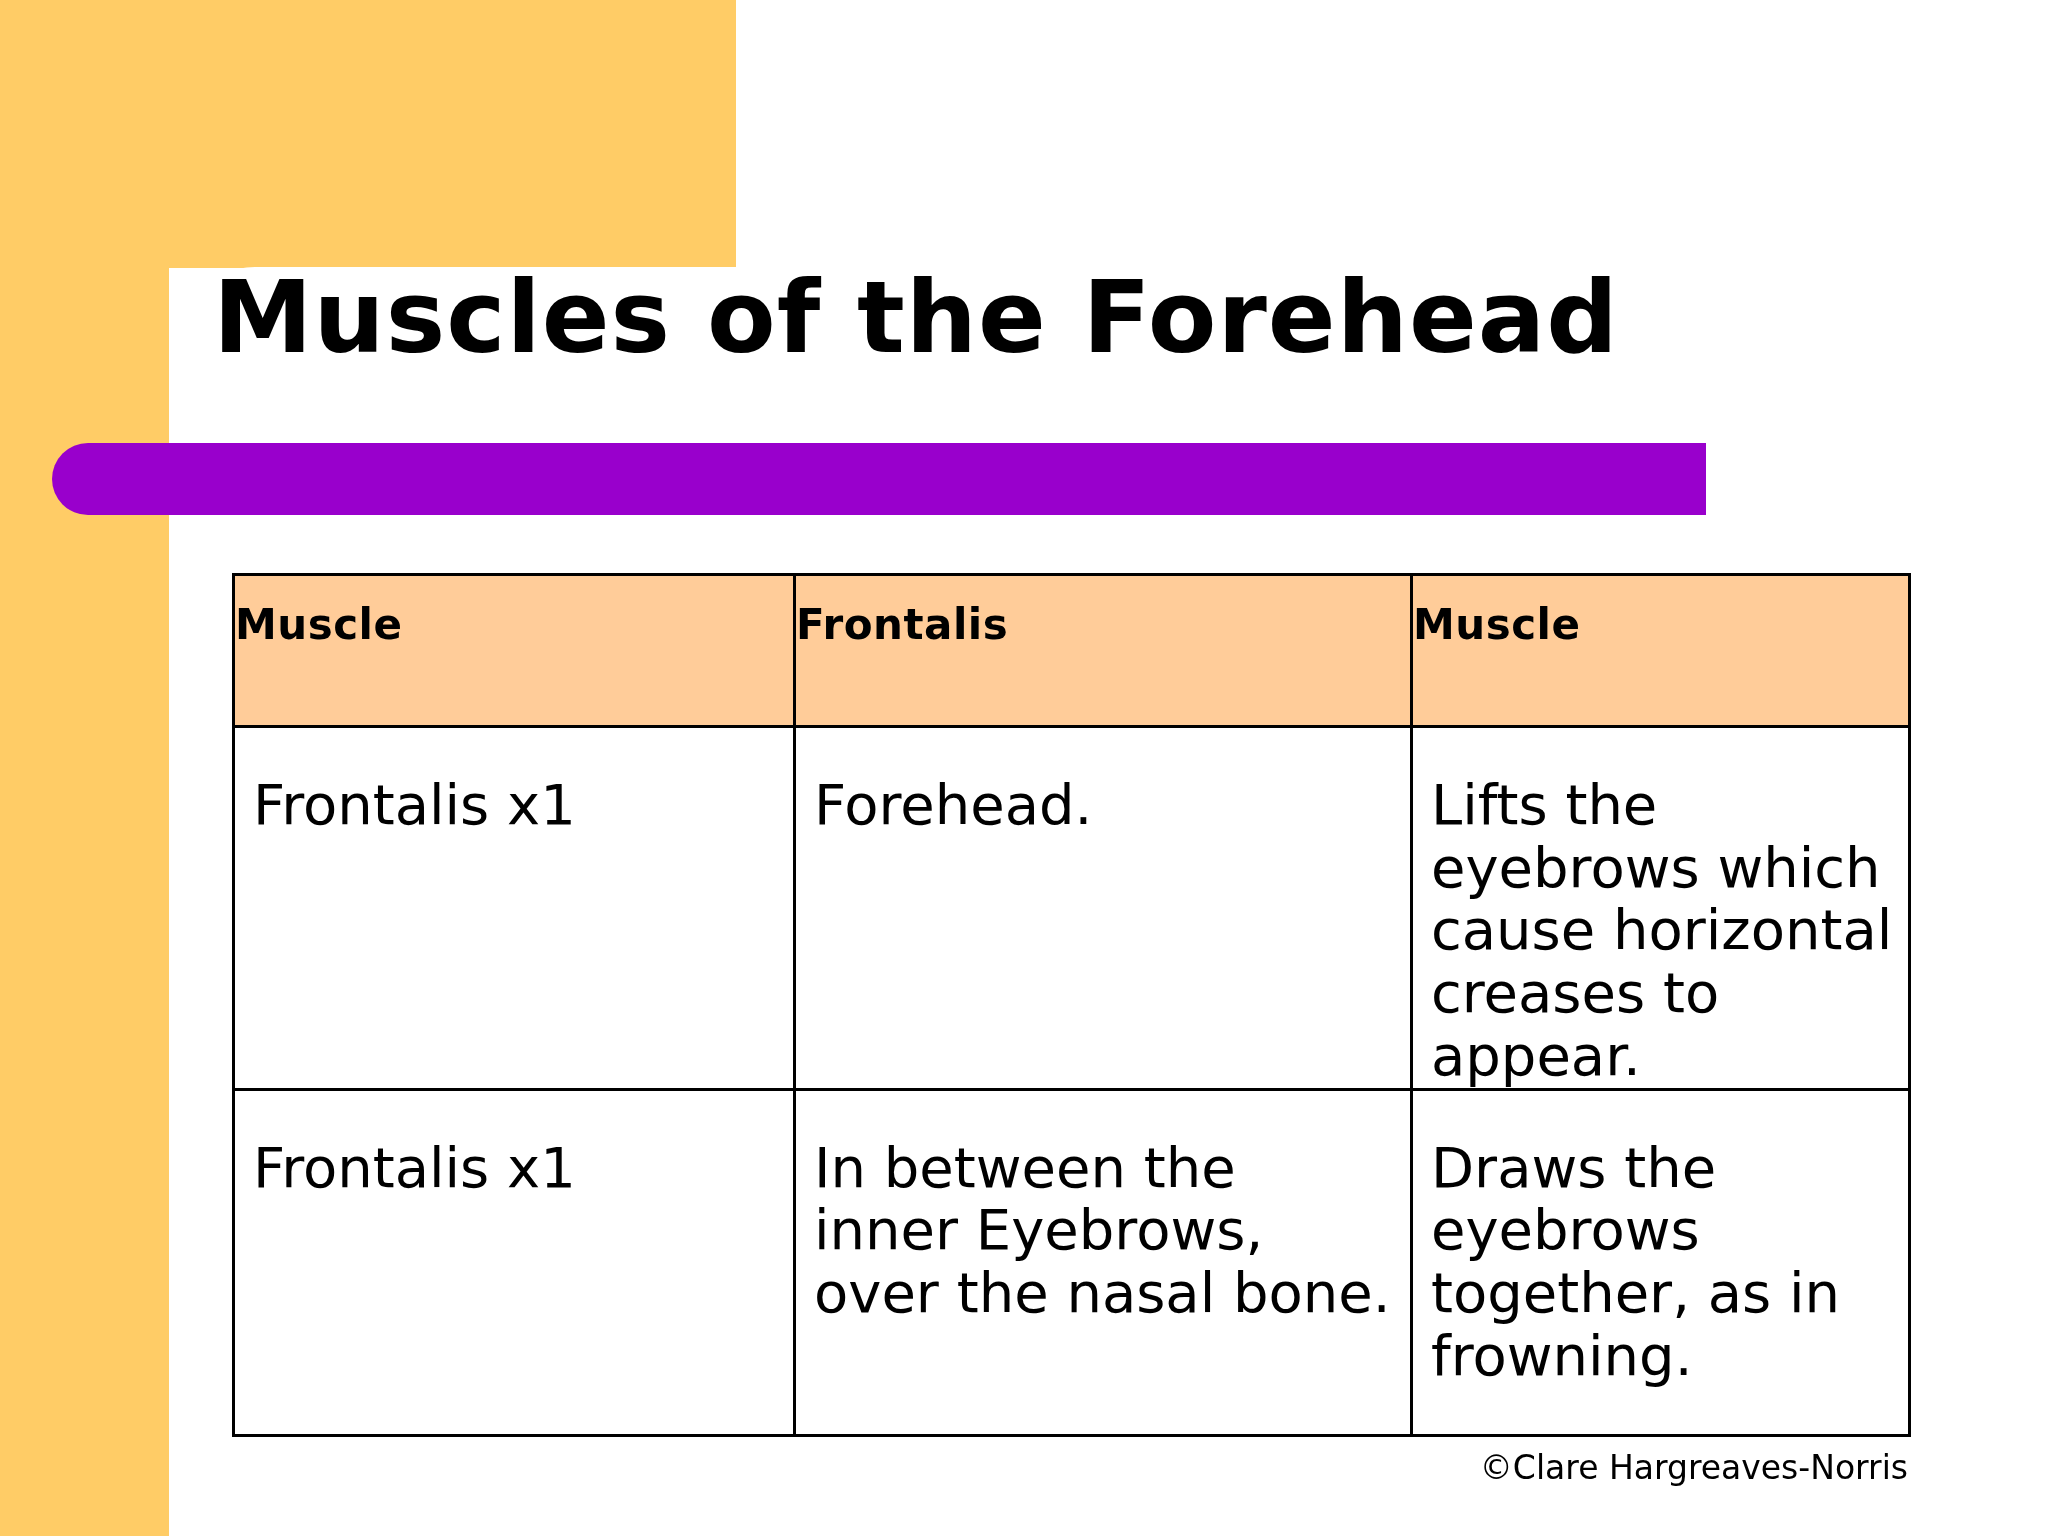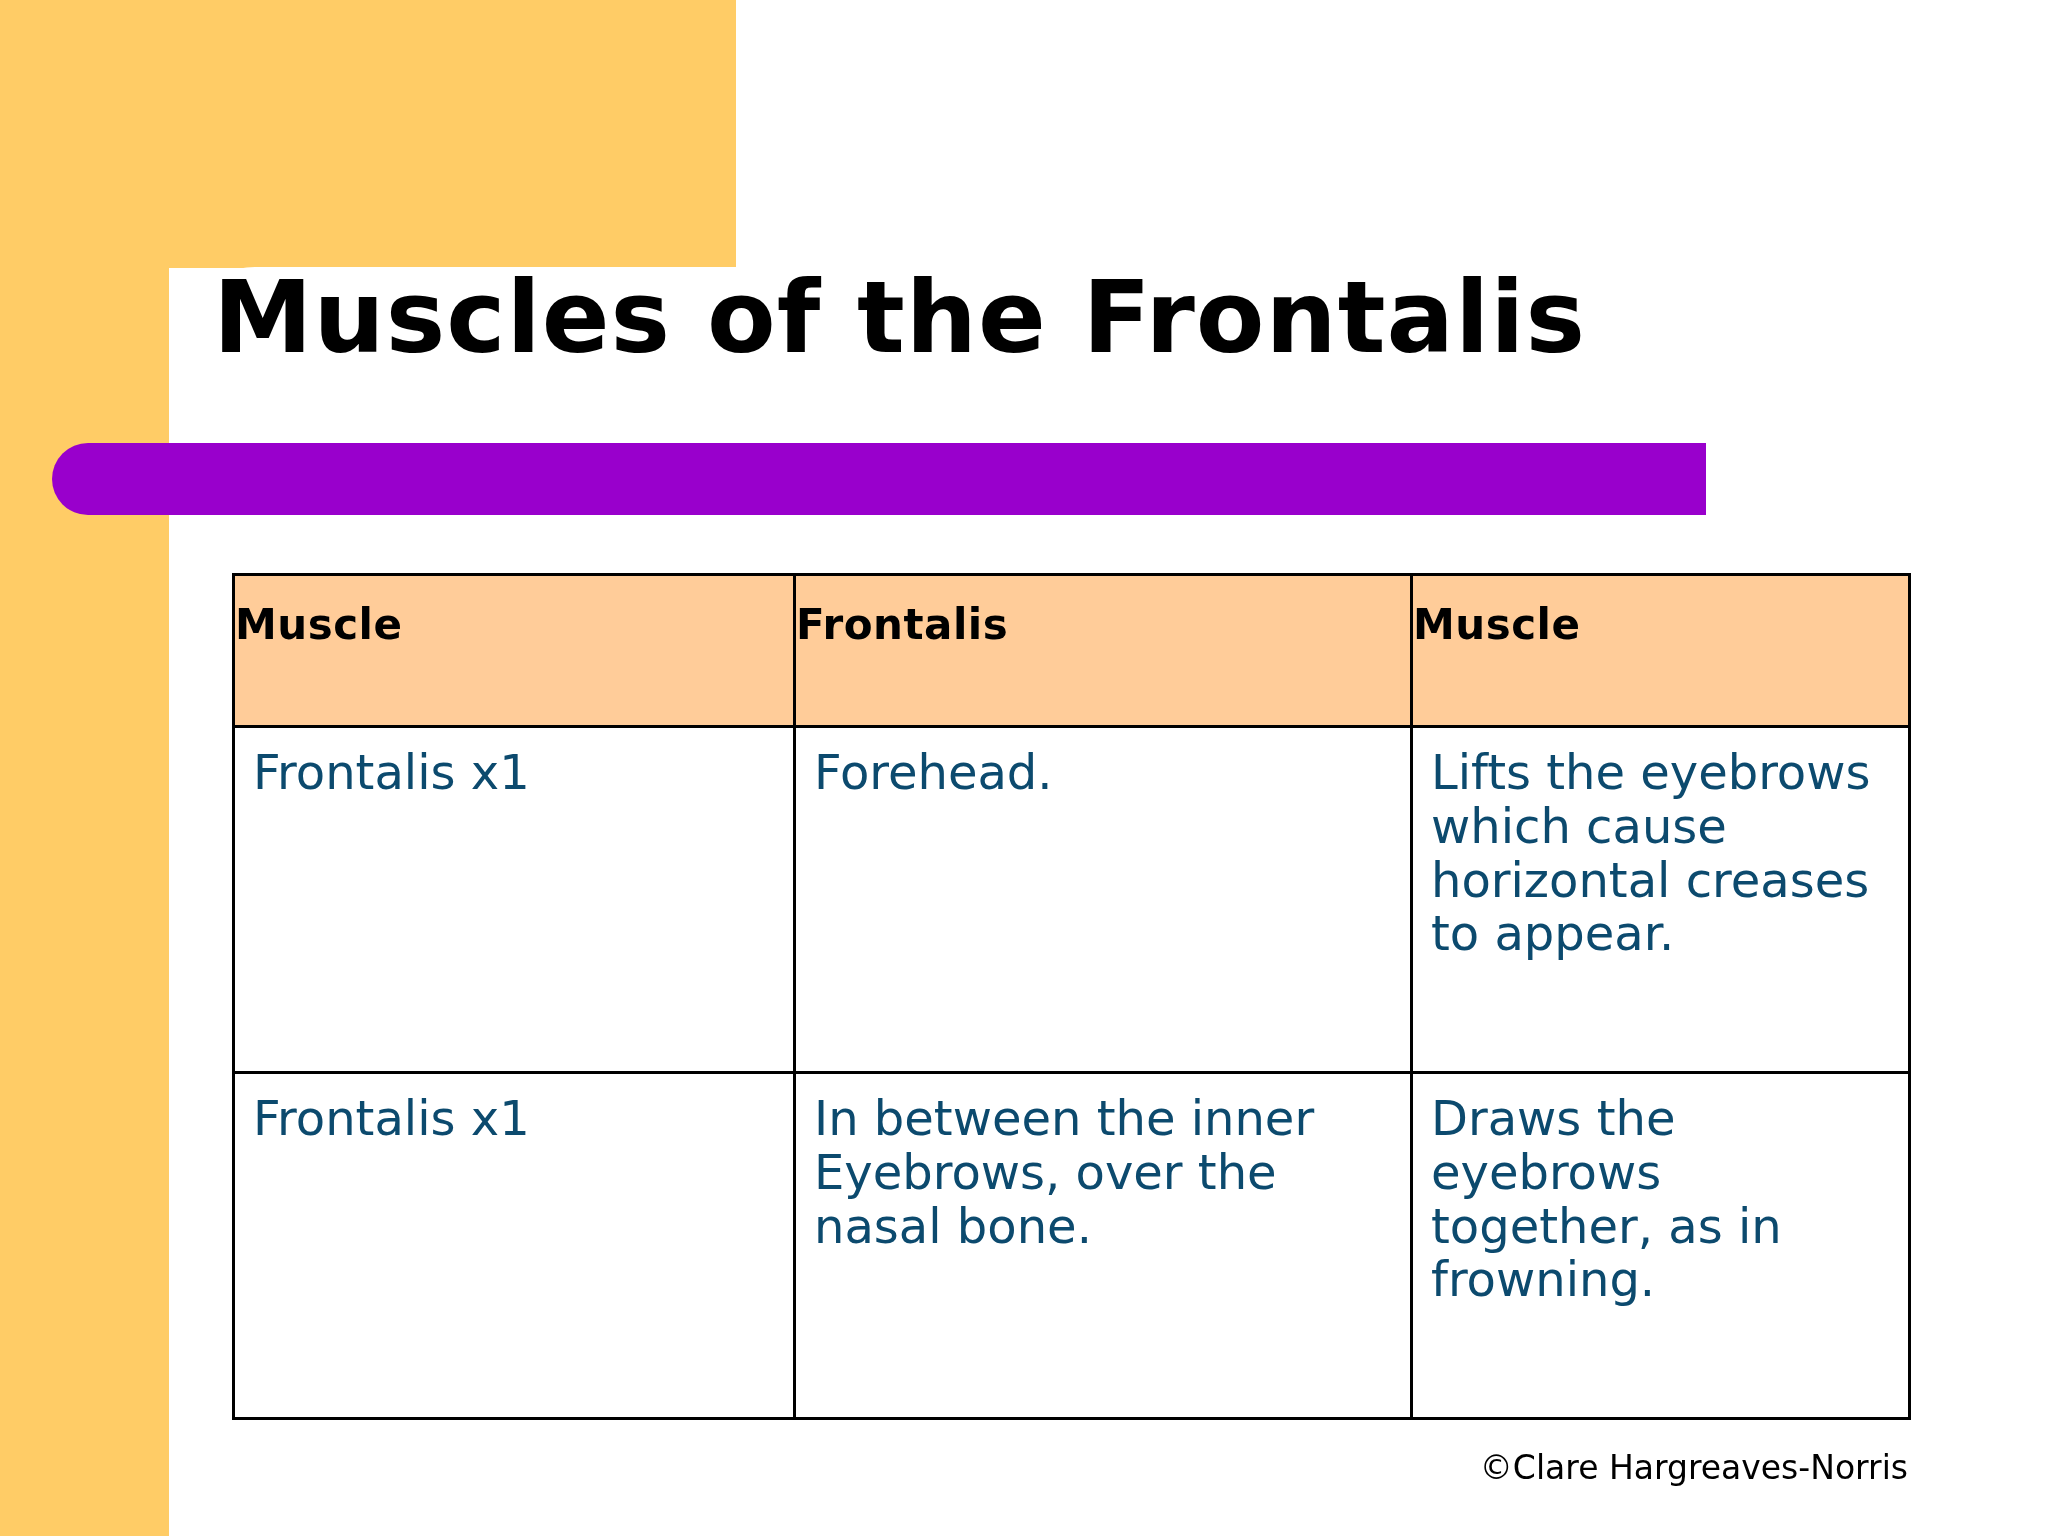--- a/index.html
+++ b/index.html
@@ -108,23 +108,24 @@
     letter-spacing: 0.5px;
   }
 
   .muscle-table tbody td {
     height: 343px;
     background: #ffffff;
   }
   .td-inner {
     display: block;
     padding: 18px 14px 0 18px;
-    font-size: 48px;
+    font-size: 56px;
     line-height: 1.12;
-    color: #0c4a6e;
+    color: #000000;
+    margin-top: 28px;
   }
 
   
   .credit {
     position: absolute;
     right: 140px;
     top: 1448px;
     font-family: "DejaVu Sans", sans-serif;
     font-size: 33px;
     font-weight: normal;
@@ -135,21 +136,21 @@
 </head>
 <body>
 
 <div id="slide">
 
   <div class="orange-block"></div>
   <div class="orange-column"></div>
   <div class="white-card"></div>
   <div class="purple-bar"></div>
 
-  <div class="slide-title">Muscles of the Frontalis</div>
+  <div class="slide-title">Muscles of the Forehead</div>
 
   <table class="muscle-table">
     <colgroup>
       <col class="c-muscle">
       <col class="c-position">
       <col class="c-action">
     </colgroup>
     <thead>
       <tr>
         <th>

